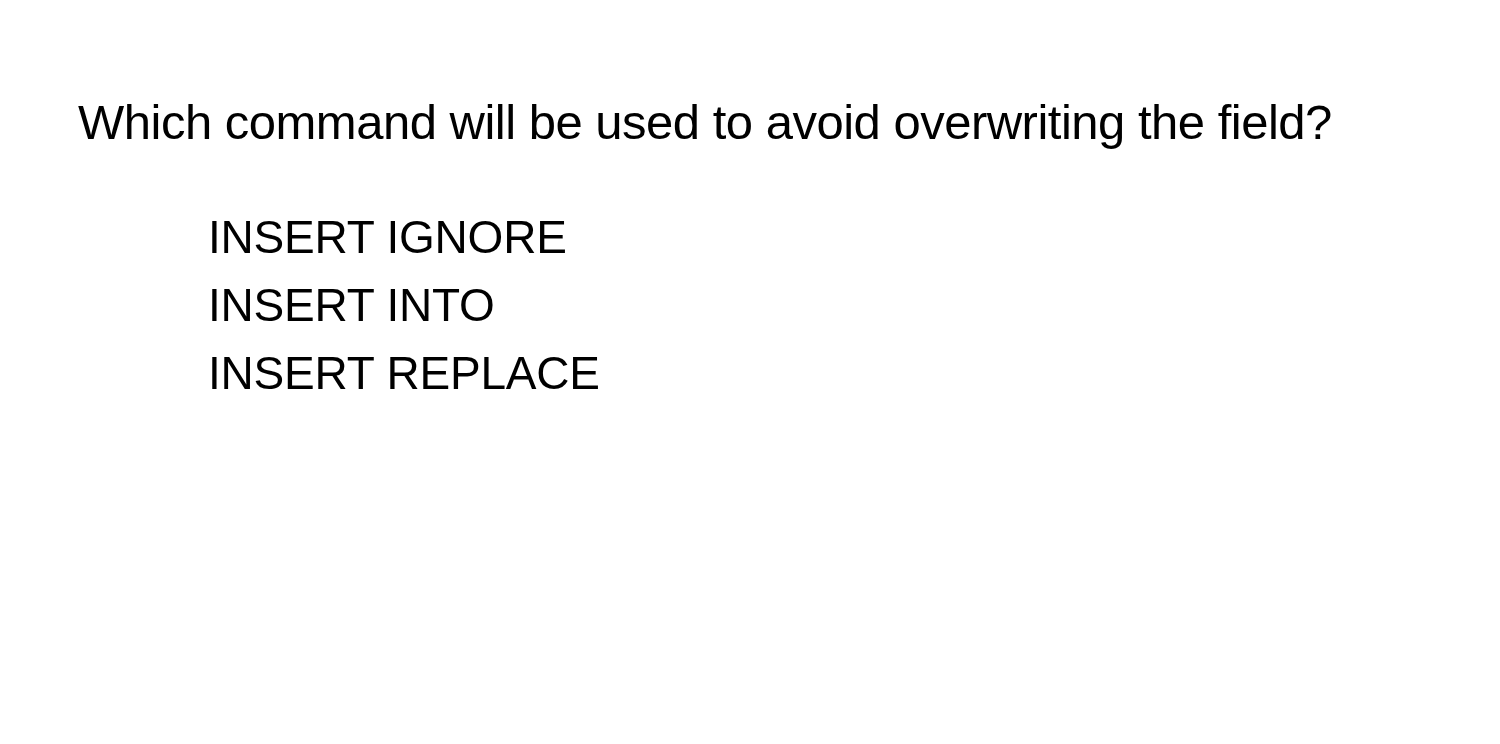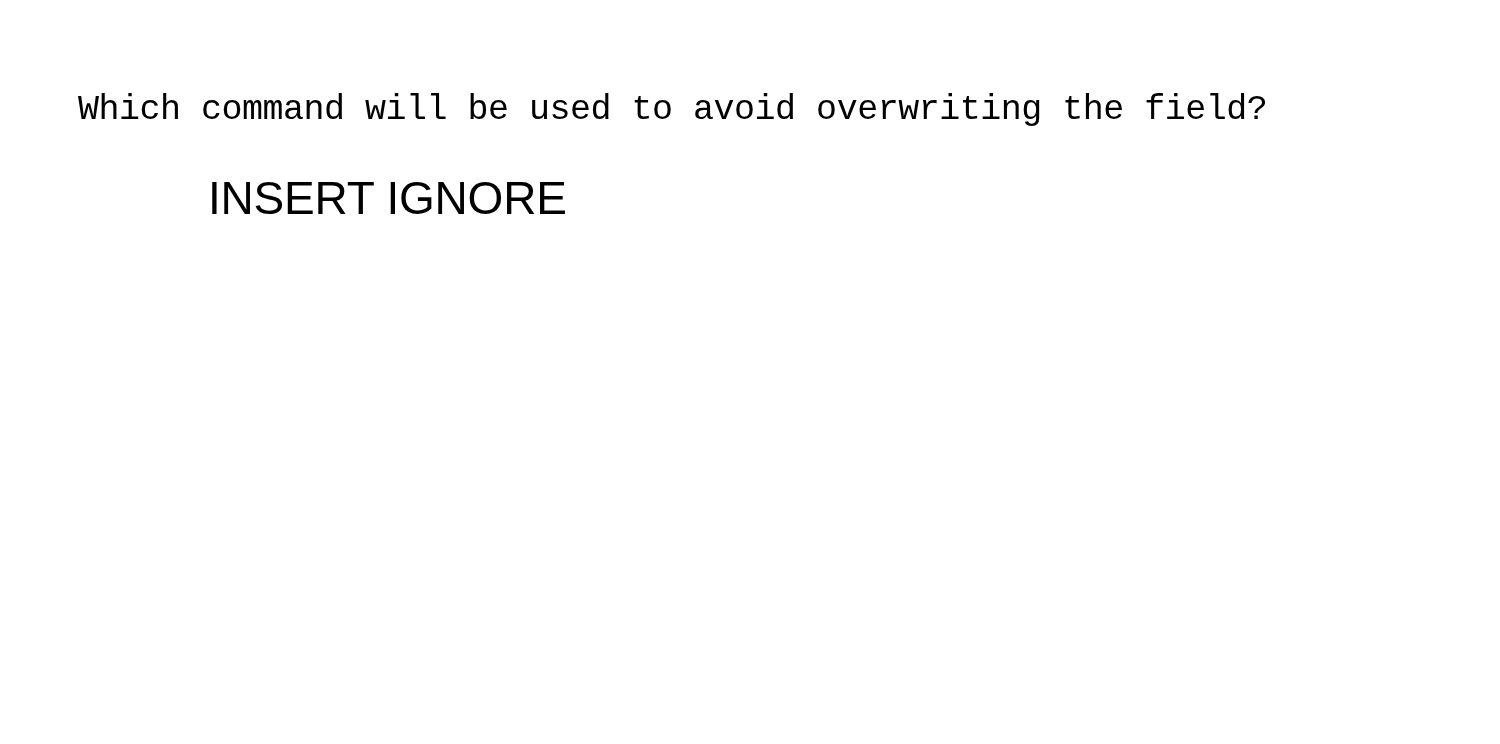--- a/index.html
+++ b/index.html
@@ -10,38 +10,39 @@
     body {
       width: 1500px;
       height: 744px;
       background: #ffffff;
       font-family: -apple-system, BlinkMacSystemFont, "Segoe UI", Helvetica, Arial, sans-serif;
       color: #000000;
       padding-top: 82px;
       padding-left: 78px;
     }
     .question {
-      font-size: 35px;
+      font-size: 49px;
       line-height: 1.65;
       font-weight: 400;
       letter-spacing: -0.5px;
       max-width: 1350px;
-      font-family: Liberation Mono, monospace;
     }
     .options {
-      margin-top: 24px;
+      margin-top: 40px;
       padding-left: 130px;
     }
     .option {
       font-size: 46px;
       line-height: 1.48;
       font-weight: 400;
       letter-spacing: -0.2px;
     }
   </style>
 </head>
 <body>
 
 <div class="question">Which command will be used to avoid overwriting the field?</div>
 
 <div class="options">
   <div class="option">INSERT IGNORE</div>
+  <div class="option">INSERT INTO</div>
+  <div class="option">INSERT REPLACE</div>
 </div>
 
 </body></html>

